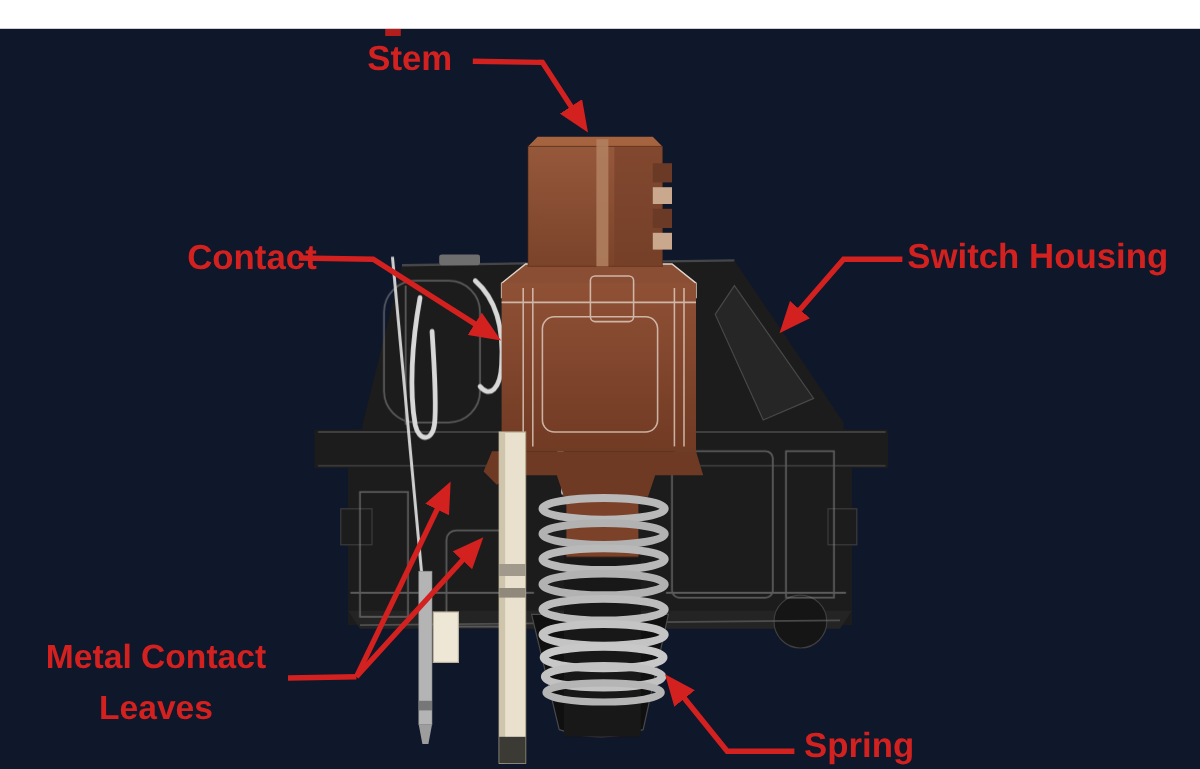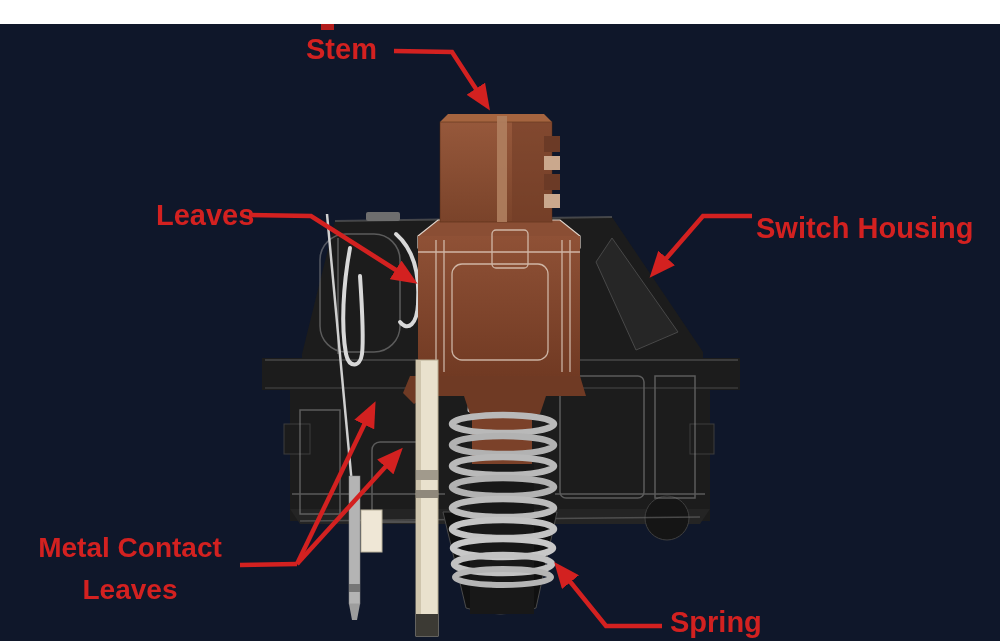--- a/index.html
+++ b/index.html
@@ -161,21 +161,21 @@
       <path d="M752,192 L703,192 L664,237" marker-end="url(#arrowhead)"></path>
       <path d="M240,541 L297,540"></path>
       <path d="M297,540 L366,397" marker-end="url(#arrowhead)"></path>
       <path d="M297,540 L388,440" marker-end="url(#arrowhead)"></path>
       <path d="M662,602 L606,602 L568,555" marker-end="url(#arrowhead)"></path>
     </g>
   </svg>
 
   <div class="label" style="left:306px; top:10px;">Stem</div>
 
-  <div class="label" style="left:156px; top:176px;">Leaves</div>
+  <div class="label" style="left:156px; top:176px;">Contact</div>
 
-  <div class="label" style="left:756px; top:189px;">Switch Housing</div>
+  <div class="label" style="left:756px; top:175px;">Switch Housing</div>
 
   <div class="label" style="left:670px; top:583px;">Spring</div>
 
   <div class="label multiline" style="left:10px; top:503px; width:240px;">Metal Contact Leaves</div>
 
 </div>
 
 </body></html>

